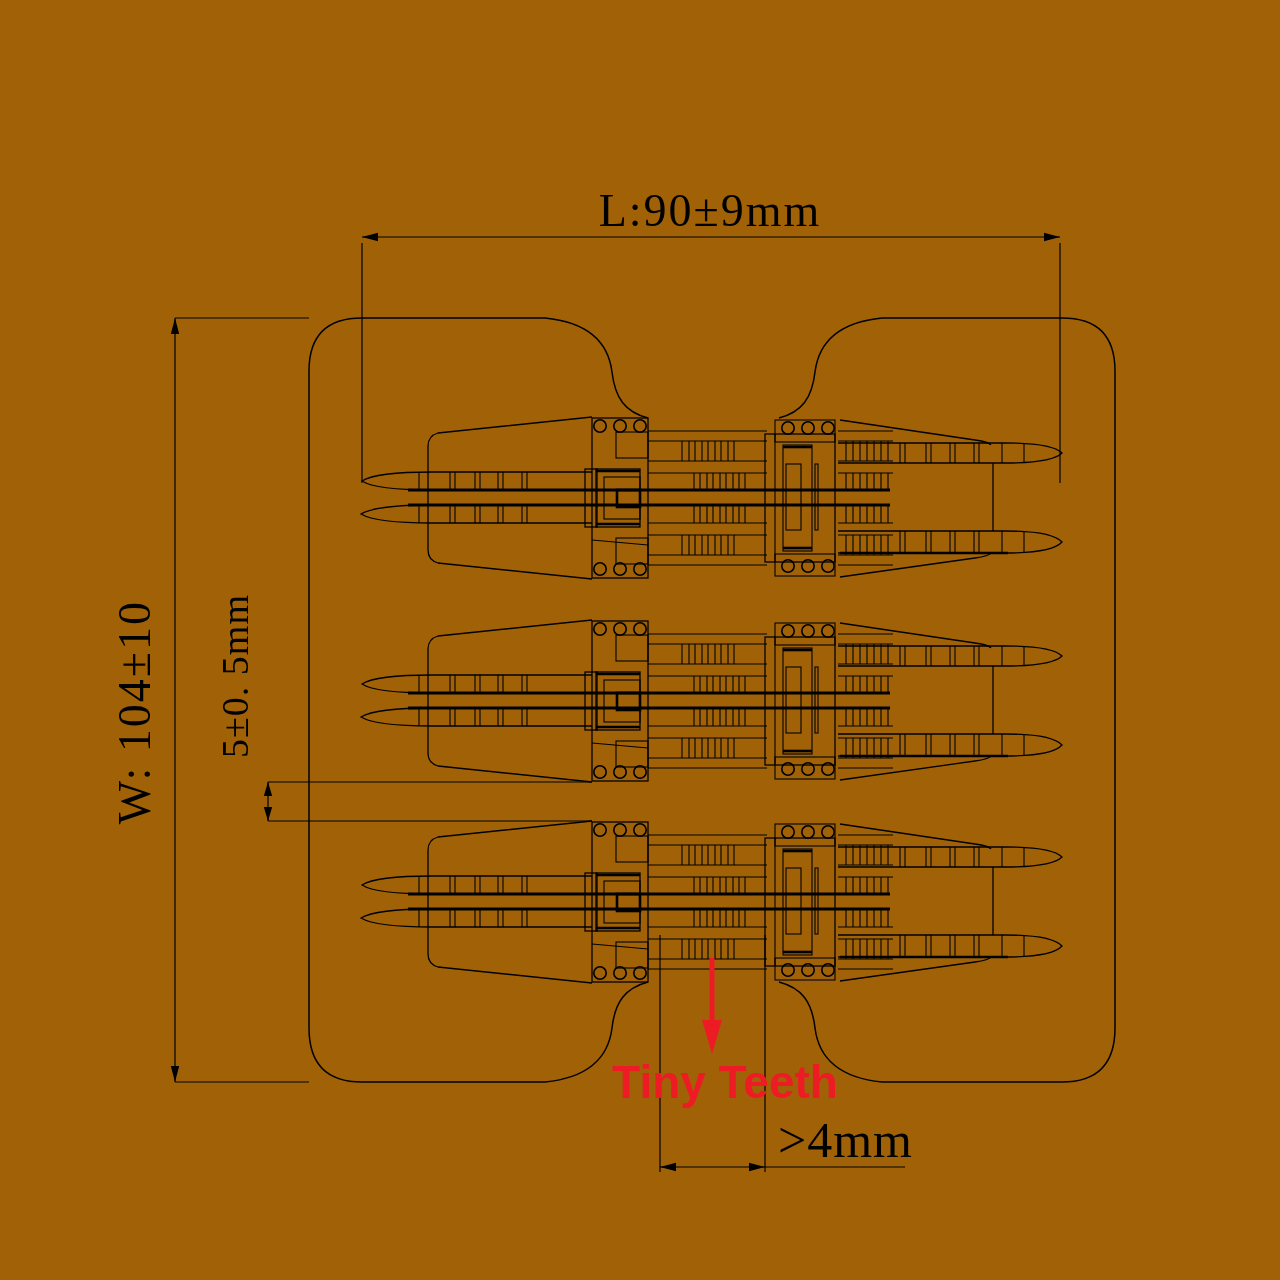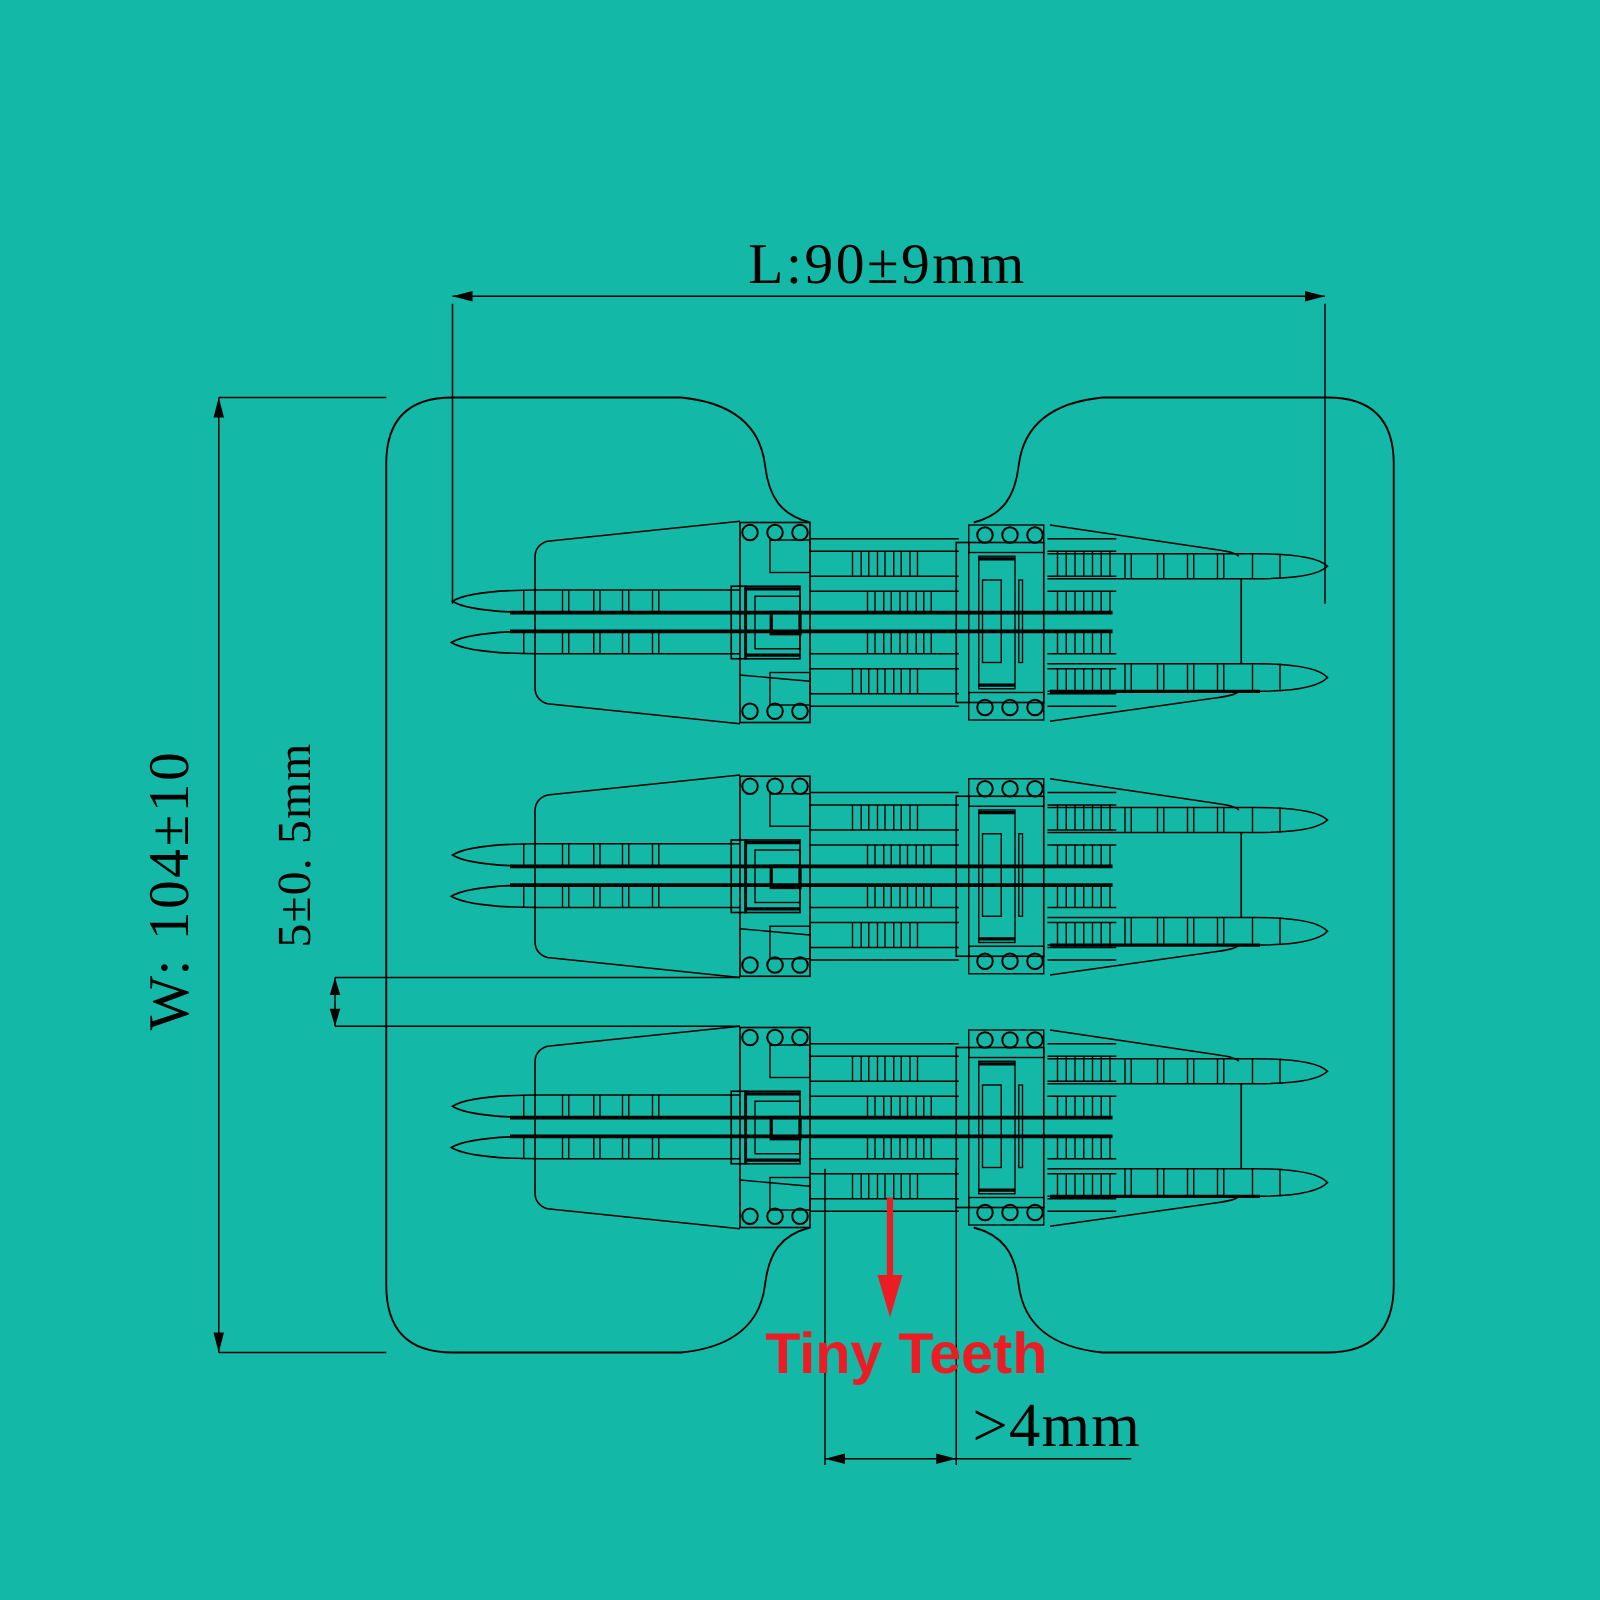--- a/index.html
+++ b/index.html
@@ -1,16 +1,16 @@
 <!DOCTYPE html>
 <html><head>
 <meta charset="utf-8">
 <style>
   html,body{margin:0;padding:0;background:#fff;}
-  .canvas{position:relative;width:1280px;height:1280px;background:#14b8a6;overflow:hidden;}
+  .canvas{position:relative;width:1280px;height:1280px;background:#a16207;overflow:hidden;}
   svg{display:block;}
   .ln{stroke:#000;stroke-width:1.3;fill:none;}
   .ln-thin{stroke:#000;stroke-width:1.1;fill:none;}
   .ln-outline{stroke:#000;stroke-width:1.5;fill:none;}
   .ln-rail{stroke:#000;stroke-width:3;fill:none;}
   .ln-heavy{stroke:#000;stroke-width:2.6;fill:none;}
   .hole{stroke:#000;stroke-width:1.6;fill:none;}
   .dim{stroke:#000;stroke-width:1.2;fill:none;}
   .dimarrow{fill:#000;stroke:none;}
   .dimtext{font-family:"Liberation Serif","DejaVu Serif",serif;font-size:46px;fill:#000;letter-spacing:2px;}

